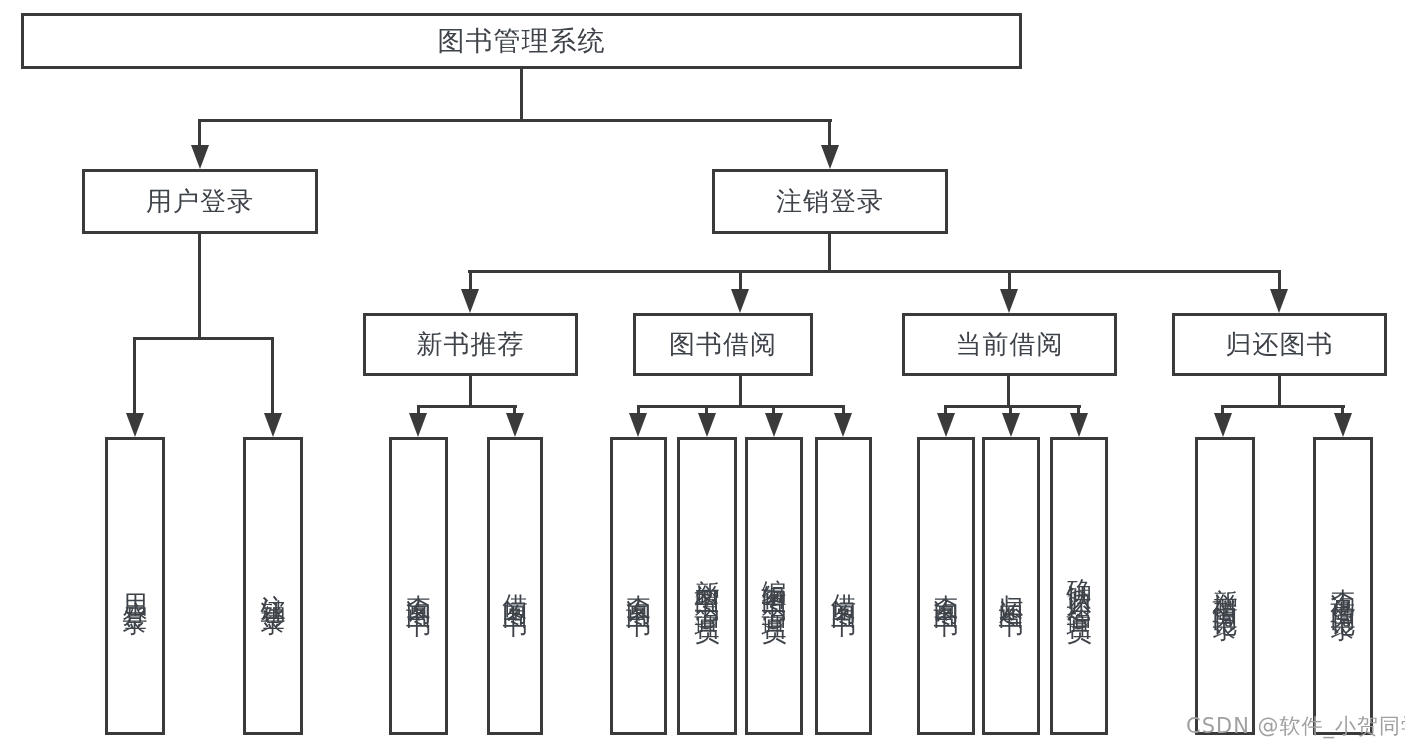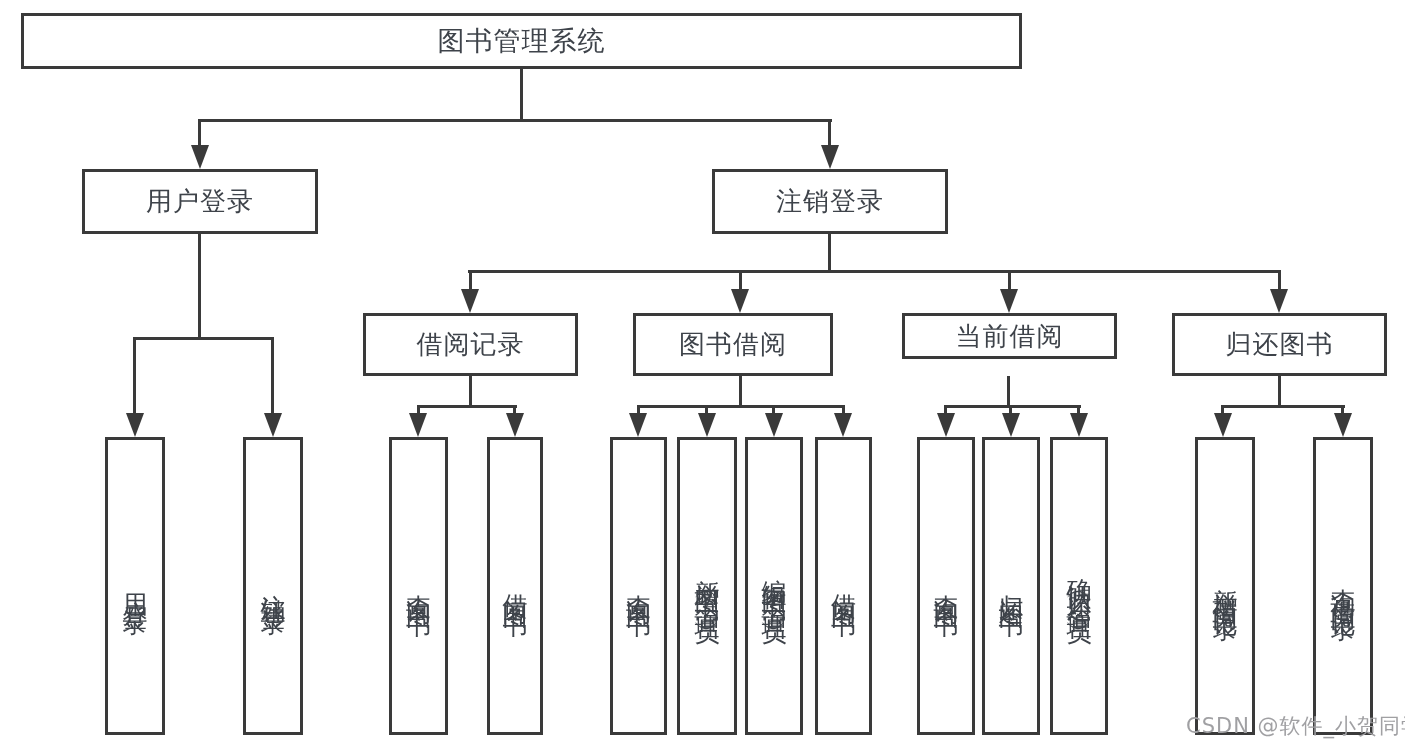--- a/index.html
+++ b/index.html
@@ -80,23 +80,23 @@
   <div class="hline" style="left:468px; top:270px; width:813px;"></div>
   <div class="vline" style="left:469px; top:270px; height:22px;"></div>
   <div class="arrow" style="left:461px; top:289px;"></div>
   <div class="vline" style="left:739px; top:270px; height:22px;"></div>
   <div class="arrow" style="left:731px; top:289px;"></div>
   <div class="vline" style="left:1008px; top:270px; height:22px;"></div>
   <div class="arrow" style="left:1000px; top:289px;"></div>
   <div class="vline" style="left:1278px; top:270px; height:22px;"></div>
   <div class="arrow" style="left:1270px; top:289px;"></div>
 
-  <div class="box hlabel" style="left:363px; top:313px; width:215px; height:63px;">借阅记录</div>
-  <div class="box hlabel" style="left:633px; top:313px; width:200px; height:63px;">图书借阅</div>
-  <div class="box hlabel" style="left:902px; top:313px; width:215px; height:46px;">当前借阅</div>
+  <div class="box hlabel" style="left:363px; top:313px; width:215px; height:63px;">新书推荐</div>
+  <div class="box hlabel" style="left:633px; top:313px; width:180px; height:63px;">图书借阅</div>
+  <div class="box hlabel" style="left:902px; top:313px; width:215px; height:63px;">当前借阅</div>
   <div class="box hlabel" style="left:1172px; top:313px; width:215px; height:63px;">归还图书</div>
 
   <div class="vline" style="left:469px; top:376px; height:32px;"></div>
   <div class="hline" style="left:417px; top:405px; width:100px;"></div>
   <div class="vline" style="left:417px; top:405px; height:11px;"></div>
   <div class="arrow" style="left:409px; top:413px;"></div>
   <div class="vline" style="left:513px; top:405px; height:11px;"></div>
   <div class="arrow" style="left:506px; top:413px;"></div>
 
   <div class="vline" style="left:739px; top:376px; height:32px;"></div>

